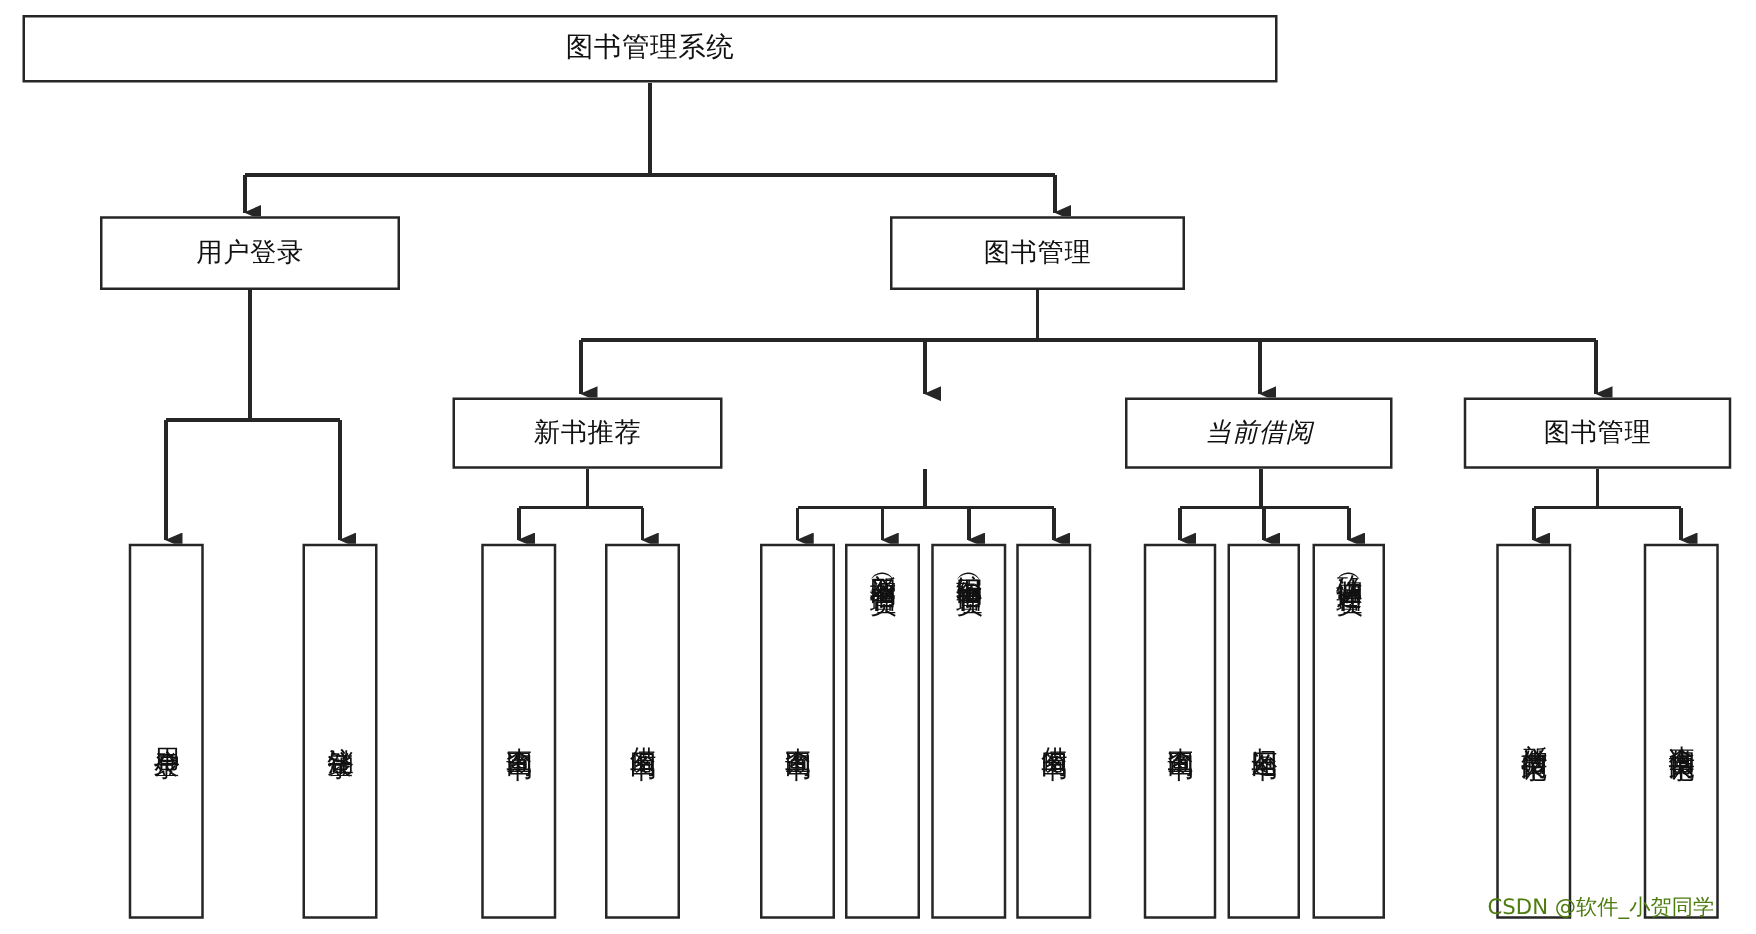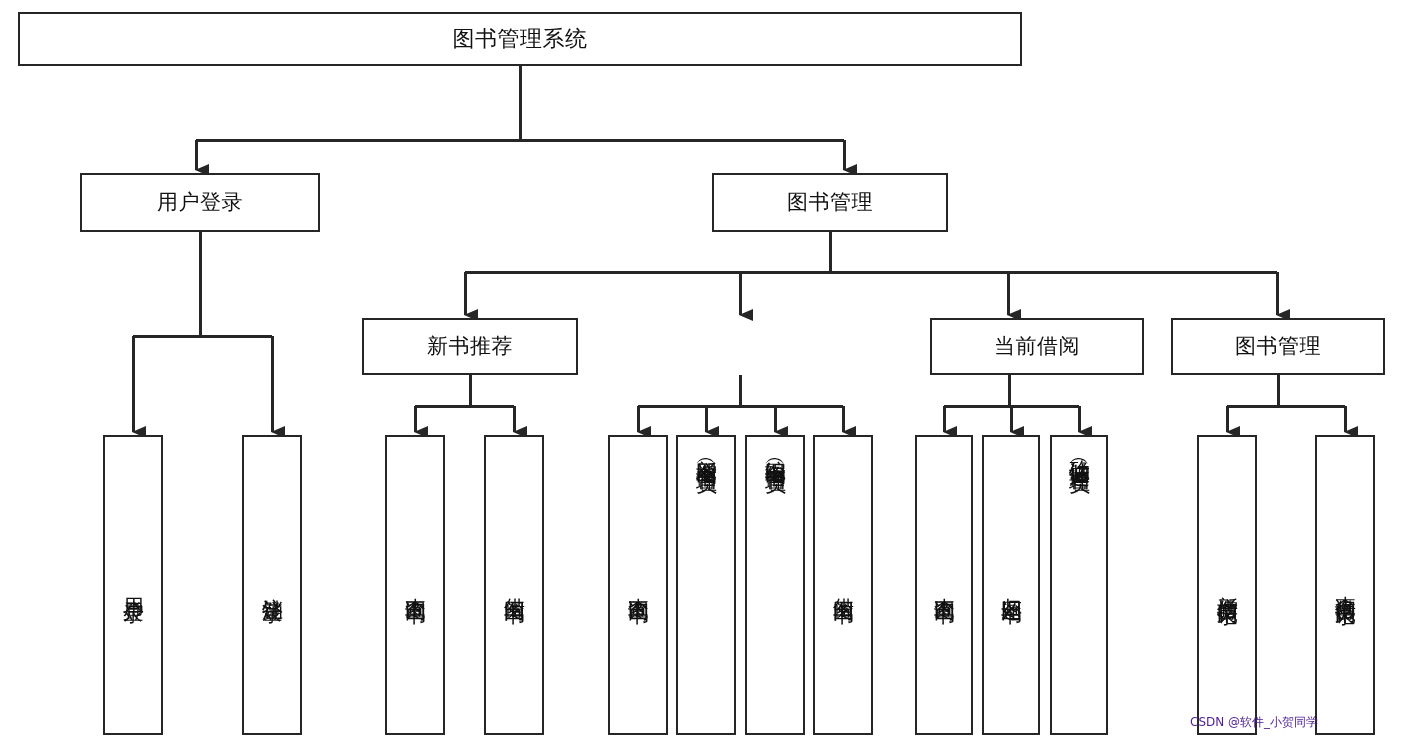--- a/index.html
+++ b/index.html
@@ -58,22 +58,22 @@
     line-height: 1.0;
     letter-spacing: 2px;
     white-space: nowrap;
   }
   .node.leaf.short {
     align-items: center;
     padding-top: 0;
   }
   .watermark {
     position: absolute;
-    color: #4c1d95;
-    font-size: 12px;
+    color: #4d7c0f;
+    font-size: 17px;
     white-space: nowrap;
     z-index: 3;
     left: 1190px;
     top: 714px;
   }
 </style>
 </head>
 <body>
 
 <div id="canvas">
@@ -136,21 +136,21 @@
   <div class="node lvl2" style="left:80px; top:173px; width:240px; height:59px;">
     <span class="label">用户登录</span>
   </div>
   <div class="node lvl3" style="left:362px; top:318px; width:216px; height:57px;">
     <span class="label">新书推荐</span>
   </div>
 
   <div class="node lvl2" style="left:712px; top:173px; width:236px; height:59px;">
     <span class="label">图书管理</span>
   </div>
-  <div class="node lvl3" style="left:930px; top:318px; width:214px; height:57px;">
+  <div class="node lvl3" style="left:900px; top:318px; width:214px; height:57px;font-style:italic;">
     <span class="label">当前借阅</span>
   </div>
   <div class="node lvl3" style="left:1171px; top:318px; width:214px; height:57px;">
     <span class="label">图书管理</span>
   </div>
 
   <div class="node leaf short" style="left:103px; top:435px; width:60px; height:300px;">
     <span class="label">用户登录</span>
   </div>
   <div class="node leaf short" style="left:242px; top:435px; width:60px; height:300px;">

